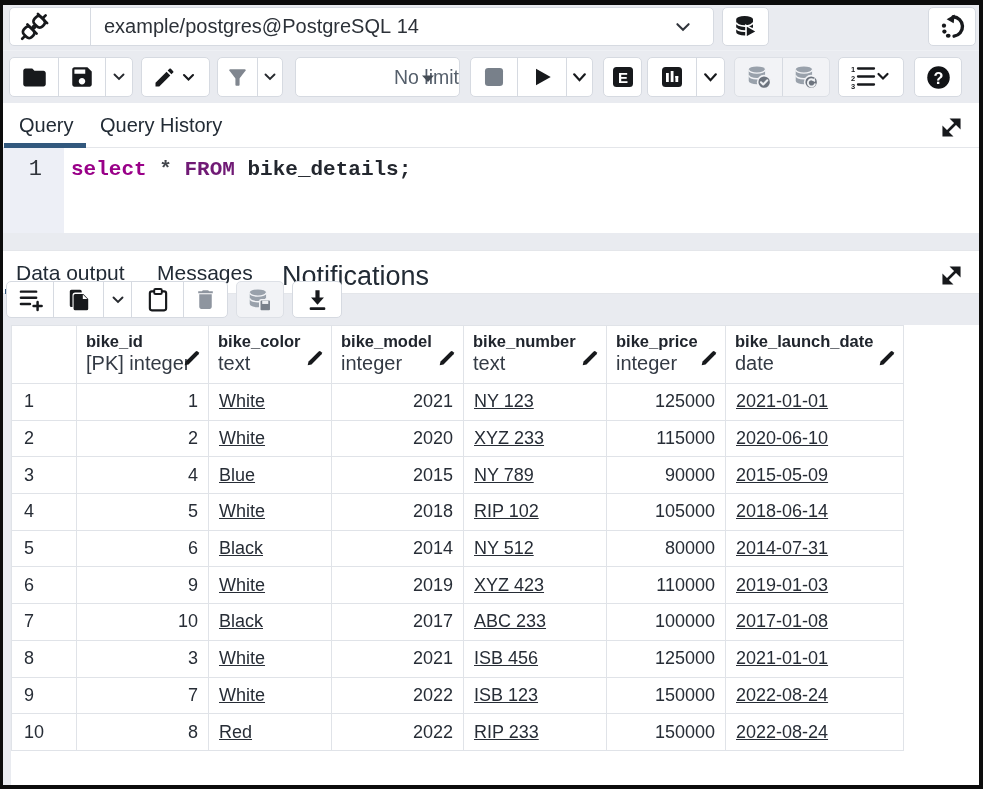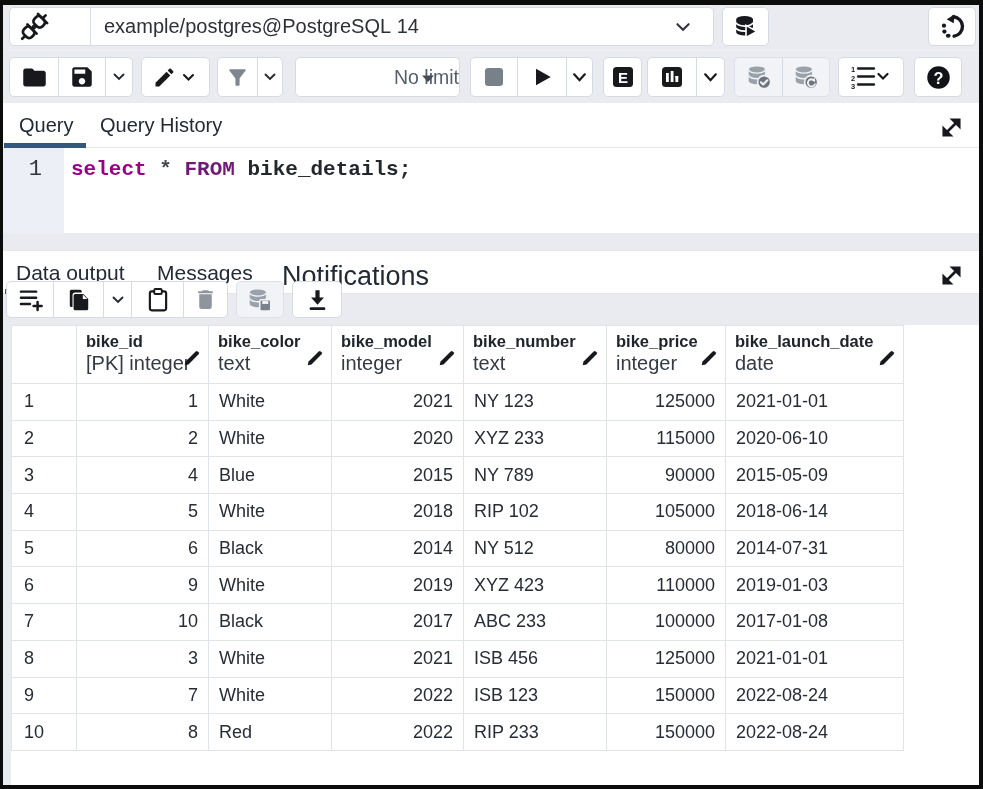--- a/index.html
+++ b/index.html
@@ -16,21 +16,21 @@
   .tabtxt { position:absolute; font-size:20px; color:#222b35; white-space:nowrap; }
   svg { display:block; }
   #grid table td, #grid table th { border:1px solid #e0e3e8; overflow:hidden; white-space:nowrap; }
   #grid tr { height:36.7px; }
   .hc { position:relative; text-align:left; vertical-align:middle; padding:0 0 5px 9px; }
   .hn { font-weight:bold; font-size:16.5px; color:#20252d; line-height:22px; }
   .ht { font-weight:normal; font-size:20px; color:#333a44; line-height:22px; }
   .pen { position:absolute; right:6px; bottom:15px; }
   .rn  { font-size:18px; color:#272d36; padding-left:12px; }
   .num { font-size:18px; color:#272d36; text-align:right; padding-right:10px; }
-  .txt { font-size:18px; color:#272d36; padding-left:10px; }
+  .txt { font-size:18px; color:#272d36; padding-left:10px;text-decoration:underline; }
 </style>
 </head>
 <body>
 <div id="app">
 
   <div class="abs" id="topbar" style="left:0;top:0;width:976px;height:46px;border-bottom:1px solid #eef0f4;">
     <div class="grp" style="left:6px;top:2px;width:705px;height:39px;gap:32px;">
       <div style="width:48px;">
         <svg width="34" height="34" viewBox="0 0 24 24">
           <g transform="rotate(45 12 12)" fill="none" stroke="#17191c" stroke-width="1.9" stroke-linecap="round">

